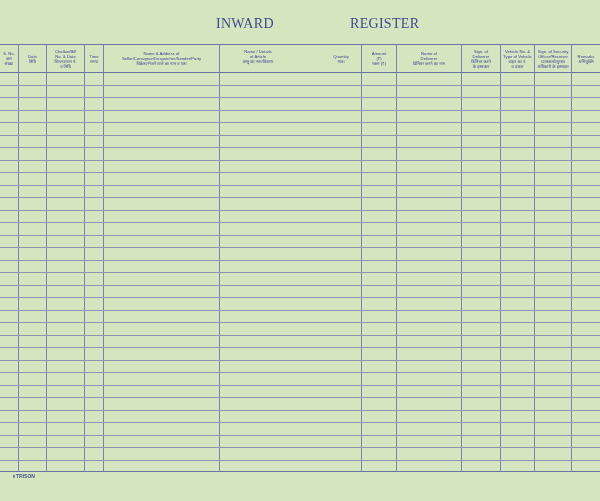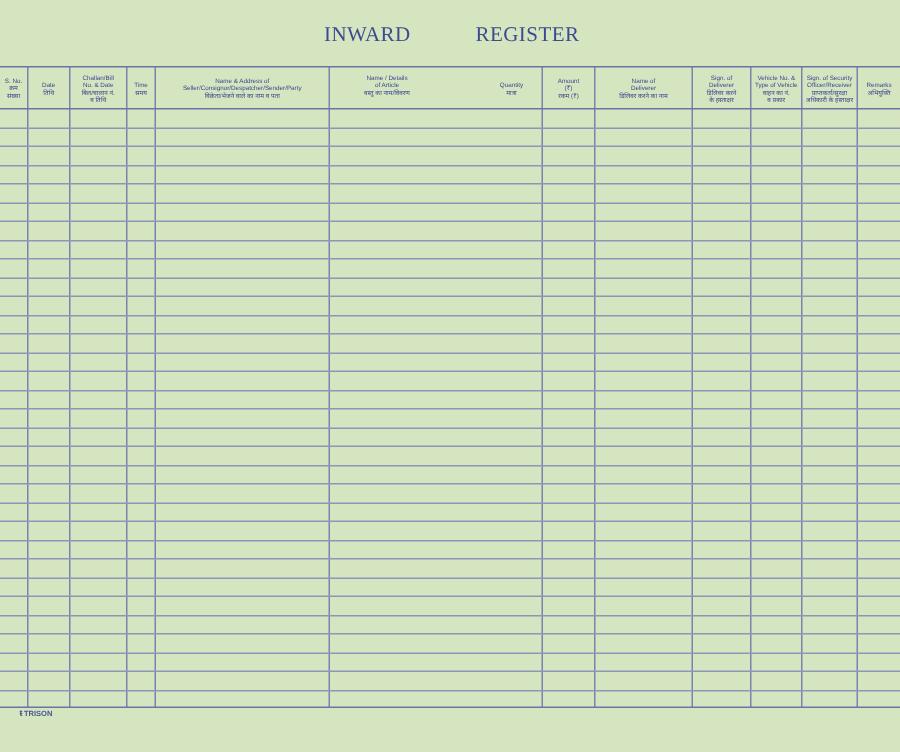--- a/index.html
+++ b/index.html
@@ -16,21 +16,21 @@
     }
     .title span {
       position: absolute;
       font-family: "Liberation Serif", serif;
       font-size: 14px;
       letter-spacing: 0.3px;
       color: #3d4a90;
       text-align: right;
     }
     .t1 { left: 216px; }
-    .t2 { left: 317px; }
+    .t2 { left: 350px; }
     .table {
       position: absolute; left: 0; top: 44px; width: 600px; height: 428px;
     }
     .hline {
       position: absolute; left: 0; width: 600px; height: 1px;
       background: #8e96b8;
     }
     .hline.strong { background: #6b75a5; height: 1px; }
     .vline {
       position: absolute; top: 0; width: 1px; height: 428px;

